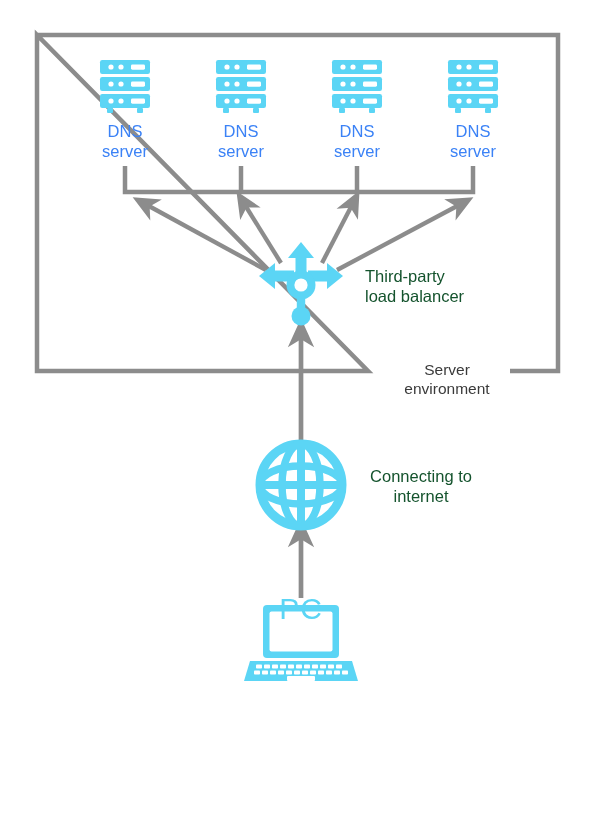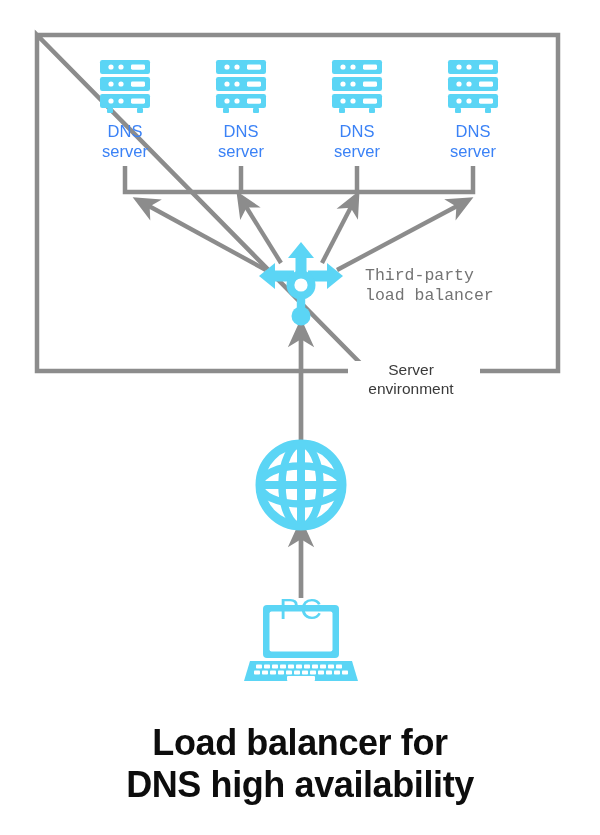--- a/index.html
+++ b/index.html
@@ -38,23 +38,22 @@
     user-select: none;
   }
   .dns-label {
     width: 110px;
     text-align: center;
     font-size: 16.5px;
     color: #3b82f6;
   }
   .side-label {
     font-size: 16.5px;
-    color: #737373;
-    text-align: center;
-    font-family: Liberation Mono, monospace;
+    color: #14532d;
+    text-align: center;
   }
   .env-label {
     font-size: 15.5px;
     color: #3a3a3a;
     background: #ffffff;
     padding: 0 7px;
     text-align: center;
   }
   .title {
     position: absolute;
@@ -255,19 +254,19 @@
   <div class="lbl dns-label" style="left:186px; top:121px;">DNS
 server</div>
   <div class="lbl dns-label" style="left:302px; top:121px;">DNS
 server</div>
   <div class="lbl dns-label" style="left:418px; top:121px;">DNS
 server</div>
 
   <div class="lbl side-label" style="left:365px; top:266px; width:130px; text-align:left;">Third-party
 load balancer</div>
 
-  <div class="lbl env-label" style="left:348px; top:361px; width:112px;">Server environment</div>
-
-
-  <div class="title" style="top:722px;">Load balancer for
-DNS high availability</div>
+  <div class="lbl env-label" style="left:384px; top:361px; width:112px;">Server environment</div>
+
+  <div class="lbl side-label" style="left:356px; top:466px; width:130px;">Connecting to
+internet</div>
+
 
 </div>
 
 </body></html>

